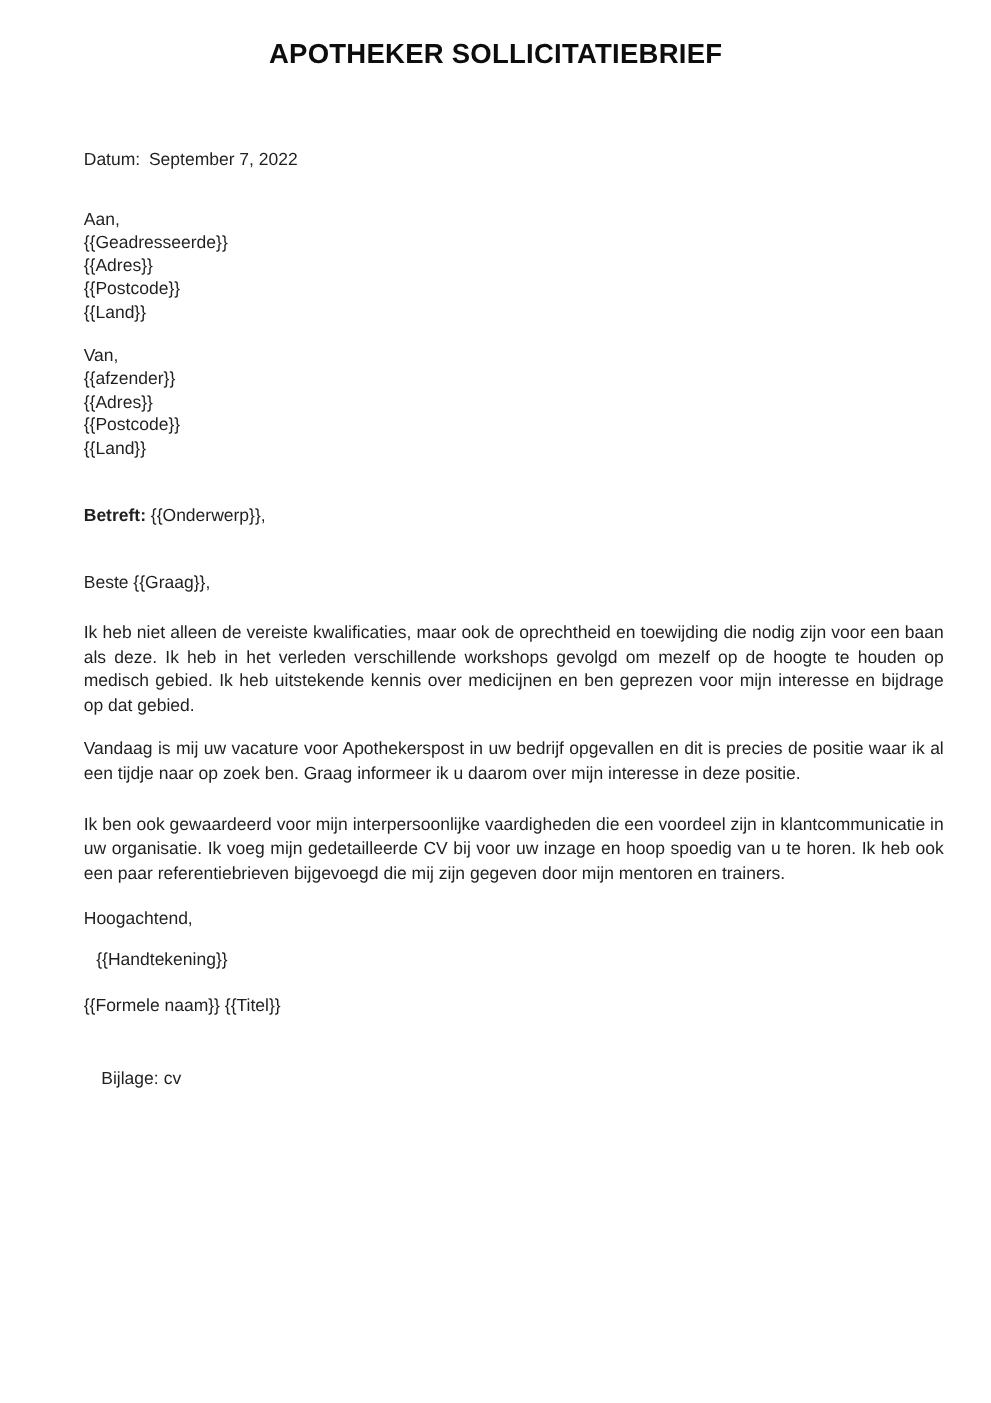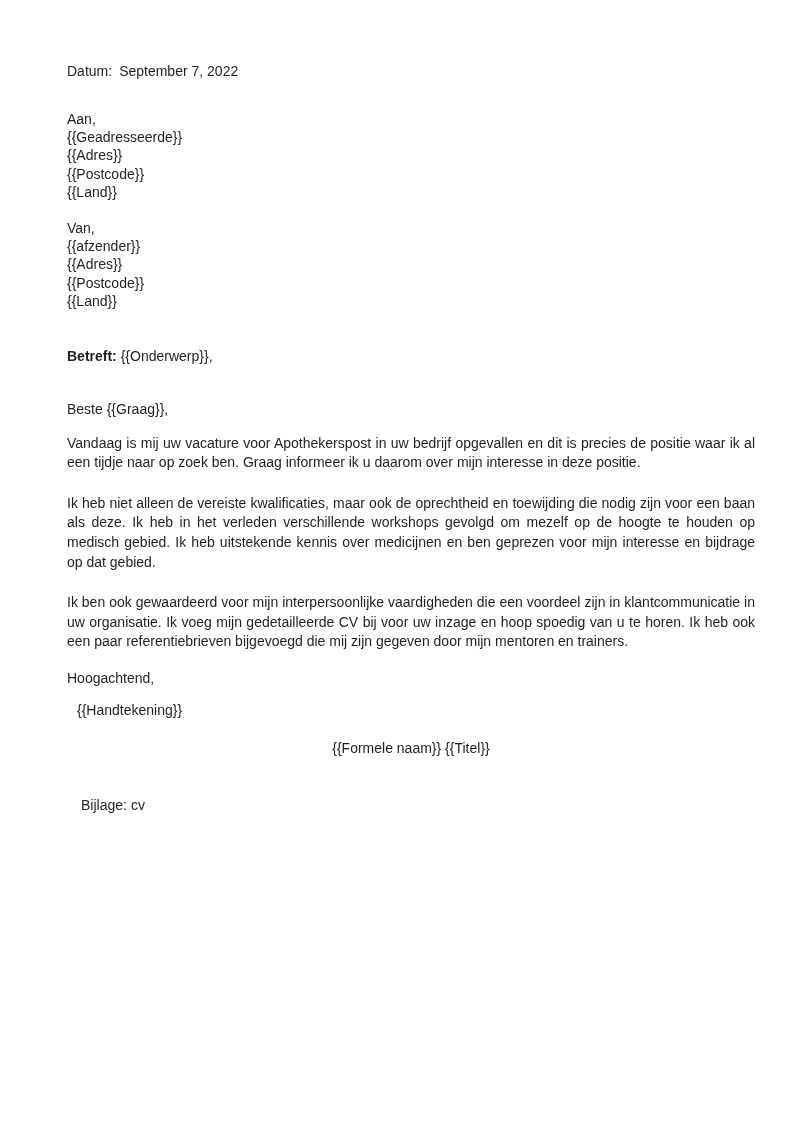--- a/index.html
+++ b/index.html
@@ -79,35 +79,35 @@
   }
   .signature {
     margin: 10px;
     margin-top: 14px;
     line-height: 18.5px;
   }
   .name-line {
     margin: 0;
     margin-top: 19px;
     line-height: 18.5px;
-    text-align: center;
   }
   .attachment-line {
     margin: 14px;
     margin-top: 39px;
     line-height: 18.5px;
   }
   .attachment-line .value {
     margin-left: 4px;
   }
 </style>
 </head>
 <body>
 
 <div class="page">
+  <h1 class="doc-title">APOTHEKER SOLLICITATIEBRIEF</h1>
 
   <div class="content">
 
     <p class="date-line"><span>Datum:</span><span class="value">September 7, 2022</span></p>
 
     <div class="addr-block recipient">
       <div class="addr-line">Aan,</div>
       <div class="addr-line">{{Geadresseerde}}</div>
       <div class="addr-line">{{Adres}}</div>
       <div class="addr-line">{{Postcode}}</div>
@@ -119,22 +119,22 @@
       <div class="addr-line">{{afzender}}</div>
       <div class="addr-line">{{Adres}}</div>
       <div class="addr-line">{{Postcode}}</div>
       <div class="addr-line">{{Land}}</div>
     </div>
 
     <p class="subject-line"><span class="label">Betreft:</span><span> {{Onderwerp}},</span></p>
 
     <p class="salutation">Beste {{Graag}},</p>
 
+    <p class="para gap-lg">Ik heb niet alleen de vereiste kwalificaties, maar ook de oprechtheid en toewijding die nodig zijn voor een baan als deze. Ik heb in het verleden verschillende workshops gevolgd om mezelf op de hoogte te houden op medisch gebied. Ik heb uitstekende kennis over medicijnen en ben geprezen voor mijn interesse en bijdrage op dat gebied.</p>
     <p class="para">Vandaag is mij uw vacature voor Apothekerspost in uw bedrijf opgevallen en dit is precies de positie waar ik al een tijdje naar op zoek ben. Graag informeer ik u daarom over mijn interesse in deze positie.</p>
-    <p class="para gap-lg">Ik heb niet alleen de vereiste kwalificaties, maar ook de oprechtheid en toewijding die nodig zijn voor een baan als deze. Ik heb in het verleden verschillende workshops gevolgd om mezelf op de hoogte te houden op medisch gebied. Ik heb uitstekende kennis over medicijnen en ben geprezen voor mijn interesse en bijdrage op dat gebied.</p>
     <p class="para gap-lg">Ik ben ook gewaardeerd voor mijn interpersoonlijke vaardigheden die een voordeel zijn in klantcommunicatie in uw organisatie. Ik voeg mijn gedetailleerde CV bij voor uw inzage en hoop spoedig van u te horen. Ik heb ook een paar referentiebrieven bijgevoegd die mij zijn gegeven door mijn mentoren en trainers.</p>
 
     <p class="closing">Hoogachtend,</p>
     <p class="signature">{{Handtekening}}</p>
     <p class="name-line">{{Formele naam}} {{Titel}}</p>
 
     <p class="attachment-line"><span>Bijlage:</span><span class="value">cv</span></p>
 
   </div>
 </div>

